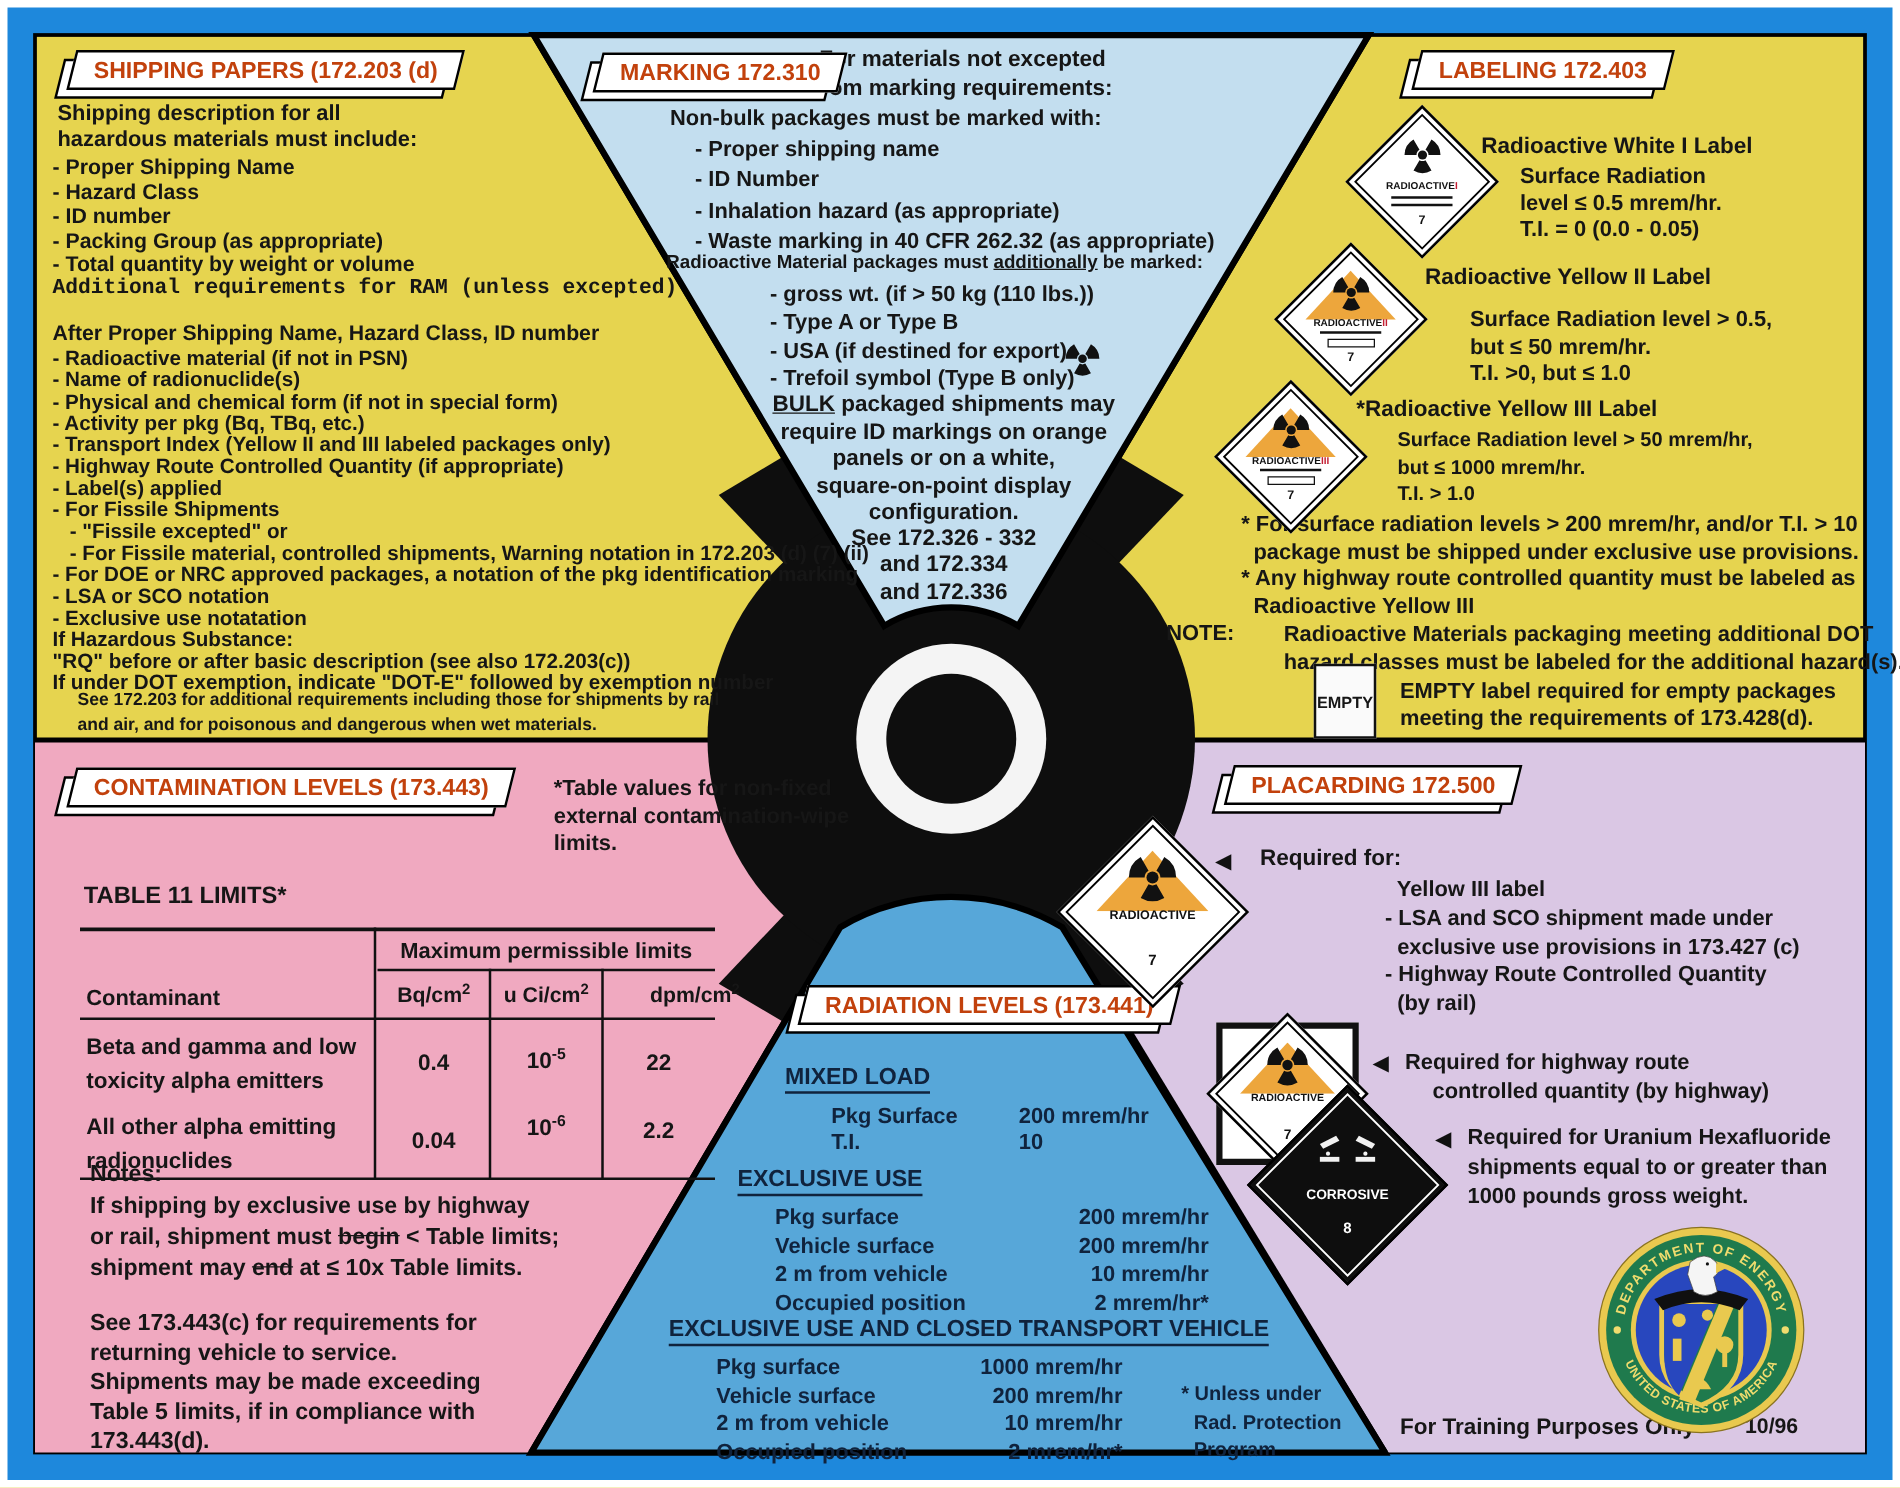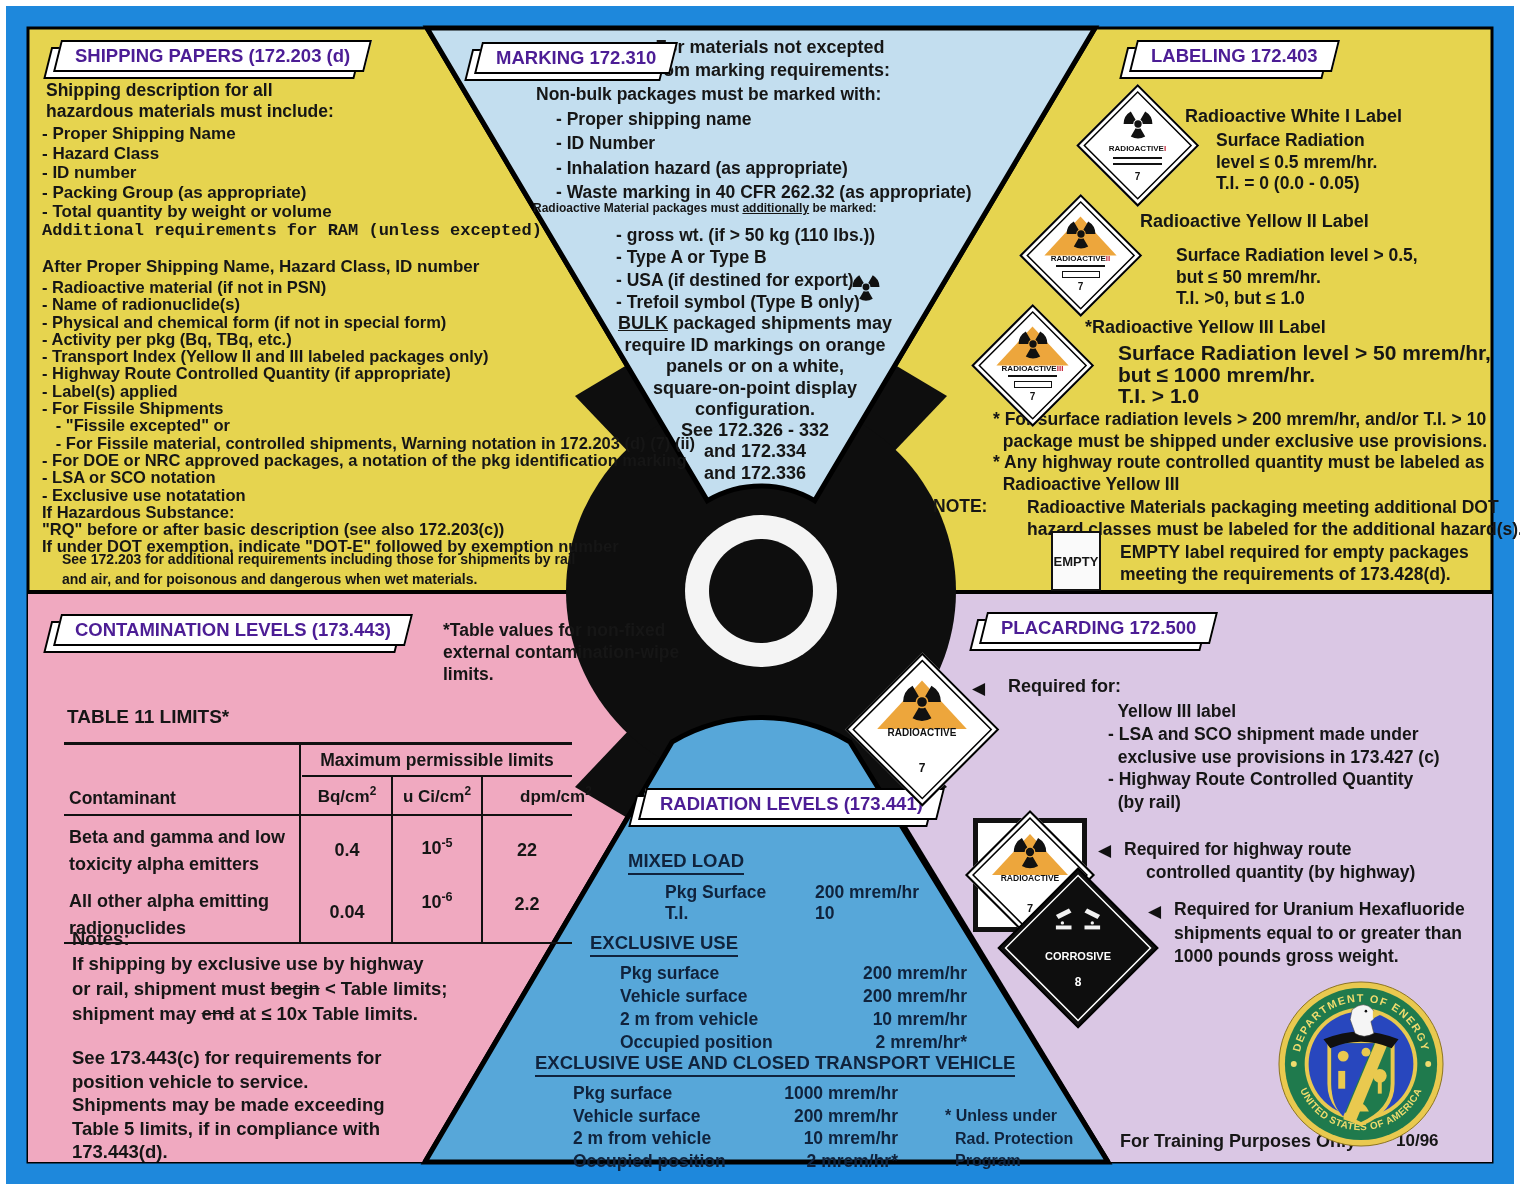--- a/index.html
+++ b/index.html
@@ -12,21 +12,21 @@
        font-family:"Liberation Sans", sans-serif; color:var(--ink);}
   #poster{position:absolute;left:0;top:0;width:1520px;height:1190px;}
   #bg{position:absolute;left:0;top:0;}
   .abs{position:absolute;}
   .lines div{white-space:pre;}
   .plaque{position:absolute;z-index:5;}
   .plaque .skew{position:absolute;inset:0;background:#fff;border:2.5px solid #000;
      transform:skewX(-14deg);
      box-shadow:-8px 7px 0 -2px #fff, -8px 7px 0 0 #000;}
   .plaque .lbl{position:relative;z-index:2;padding:5px 18px;font-weight:bold;
-     font-size:18.5px;white-space:nowrap;color:#4c1d95;}
+     font-size:18.5px;white-space:nowrap;color:#c2410c;}
   .sec{position:absolute;font-weight:bold;color:var(--ink);z-index:4;}
   .ctr{text-align:center;}
   .u{text-decoration:underline;}
   .st{text-decoration:line-through;}
   .hd{display:inline-block;border-bottom:2.5px solid var(--ink);padding-bottom:1px;}
   .row{display:flex;justify-content:space-between;}
   .row .v{text-align:right;}
   sup{font-size:70%;}
   
   .dmd{position:absolute;z-index:6;}
@@ -165,21 +165,21 @@
   <div>For materials not excepted</div>
   <div>from marking requirements:</div>
 </div>
 <div class="sec" style="left:536px;top:84px;font-size:17.5px;">Non-bulk packages must be marked with:</div>
 <div class="sec lines" style="left:556px;top:107px;font-size:17.5px;line-height:24.3px;">
   <div>- Proper shipping name</div>
   <div>- ID Number</div>
   <div>- Inhalation hazard (as appropriate)</div>
   <div>- Waste marking in 40 CFR 262.32 (as appropriate)</div>
 </div>
-<div class="sec" style="left:533px;top:201px;font-size:12px;"><span>Radioactive Material packages must </span><span class="u">additionally</span><span> be marked:</span></div>
+<div class="sec" style="left:533px;top:201px;font-size:15px;"><span>Radioactive Material packages must </span><span class="u">additionally</span><span> be marked:</span></div>
 <div class="sec lines" style="left:616px;top:224px;font-size:17.5px;line-height:22.3px;">
   <div>- gross wt. (if &gt; 50 kg (110 lbs.))</div>
   <div>- Type A or Type B</div>
   <div>- USA (if destined for export)</div>
   <div>- Trefoil symbol (Type B only)</div>
 </div>
 <svg class="abs" style="left:851px;top:272px;z-index:4;color:#111;" width="30" height="30" viewBox="-10 -10 20 20">
       <use href="#tref" fill="currentColor"></use>
     </svg>
 <div class="sec ctr" style="left:610px;top:313px;width:290px;font-size:18px;"><span class="u">BULK</span><span> packaged shipments may</span></div>
@@ -199,21 +199,21 @@
   <div>level ≤ 0.5 mrem/hr.</div>
   <div>T.I. = 0 (0.0 - 0.05)</div>
 </div>
 <div class="sec" style="left:1140px;top:211px;font-size:18px;">Radioactive Yellow II Label</div>
 <div class="sec lines" style="left:1176px;top:245px;font-size:17.5px;line-height:21.5px;">
   <div>Surface Radiation level &gt; 0.5,</div>
   <div>but ≤ 50 mrem/hr.</div>
   <div>T.I. &gt;0, but ≤ 1.0</div>
 </div>
 <div class="sec" style="left:1085px;top:317px;font-size:18px;">*Radioactive Yellow III Label</div>
-<div class="sec lines" style="left:1118px;top:342px;font-size:21px;line-height:21.5px;">
+<div class="sec lines" style="left:1118px;top:342px;font-size:16px;line-height:21.5px;">
   <div>Surface Radiation level &gt; 50 mrem/hr,</div>
   <div>but ≤ 1000 mrem/hr.</div>
   <div>T.I. &gt; 1.0</div>
 </div>
 <div class="sec lines" style="left:993px;top:409px;font-size:17.5px;line-height:21.5px;">
   <div>* For surface radiation levels &gt; 200 mrem/hr, and/or T.I. &gt; 10</div>
   <div>  package must be shipped under exclusive use provisions.</div>
   <div>* Any highway route controlled quantity must be labeled as</div>
   <div>  Radioactive Yellow III</div>
 </div>
@@ -301,21 +301,21 @@
   <div class="abs ctr" style="left:420px;top:152px;width:86px;font-size:18px;">2.2</div>
 </div>
 <div class="sec lines" style="left:72px;top:926px;font-size:18.5px;line-height:25px;">
   <div>Notes:</div>
   <div>If shipping by exclusive use by highway</div>
   <div><span>or rail, shipment must </span><span class="st">begin</span><span> &lt; Table limits;</span></div>
   <div><span>shipment may </span><span class="st">end</span><span> at ≤ 10x Table limits.</span></div>
 </div>
 <div class="sec lines" style="left:72px;top:1046px;font-size:18.5px;line-height:23.6px;">
   <div>See 173.443(c) for requirements for</div>
-  <div>position vehicle to service.</div>
+  <div>returning vehicle to service.</div>
   <div>Shipments may be made exceeding</div>
   <div>Table 5 limits, if in compliance with</div>
   <div>173.443(d).</div>
 </div>
 
 <div class="sec" style="left:628px;top:850px;font-size:18.5px;color:#10233d;"><span class="hd" style="border-color:#10233d;">MIXED LOAD</span></div>
 <div class="sec" style="left:665px;top:882px;width:312px;font-size:17.5px;color:#10233d;">
   <div style="display:flex;line-height:21px;">
         <span style="width:150px;">Pkg Surface</span>
         <span>200 mrem/hr</span>

